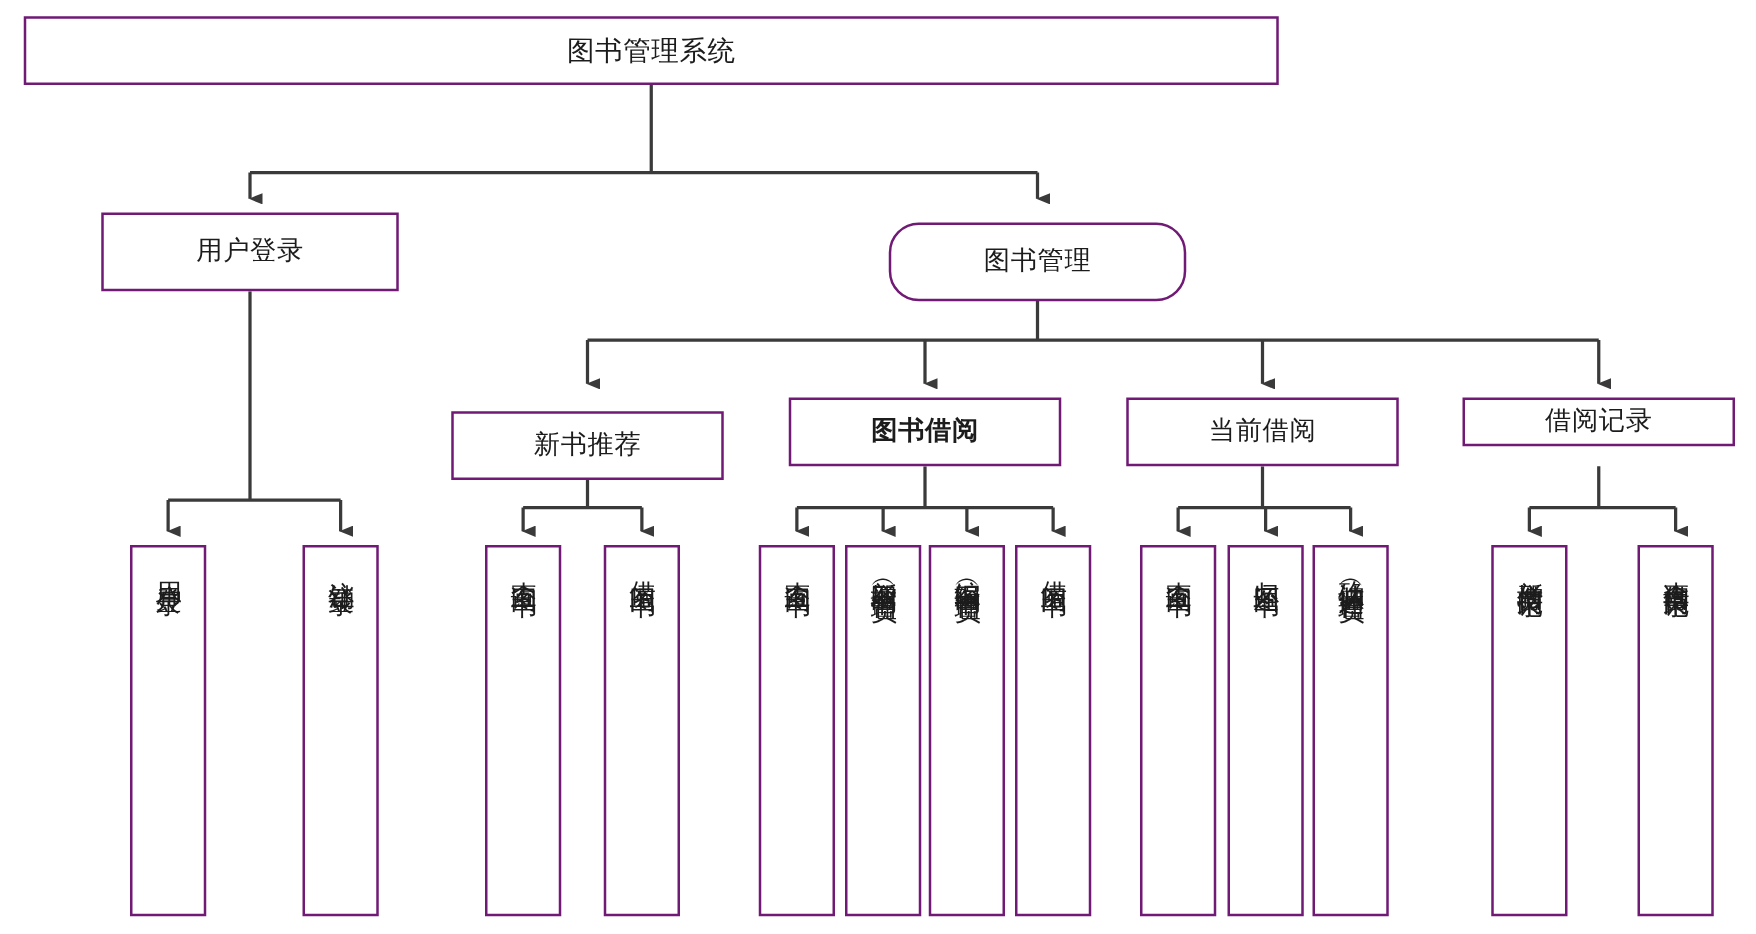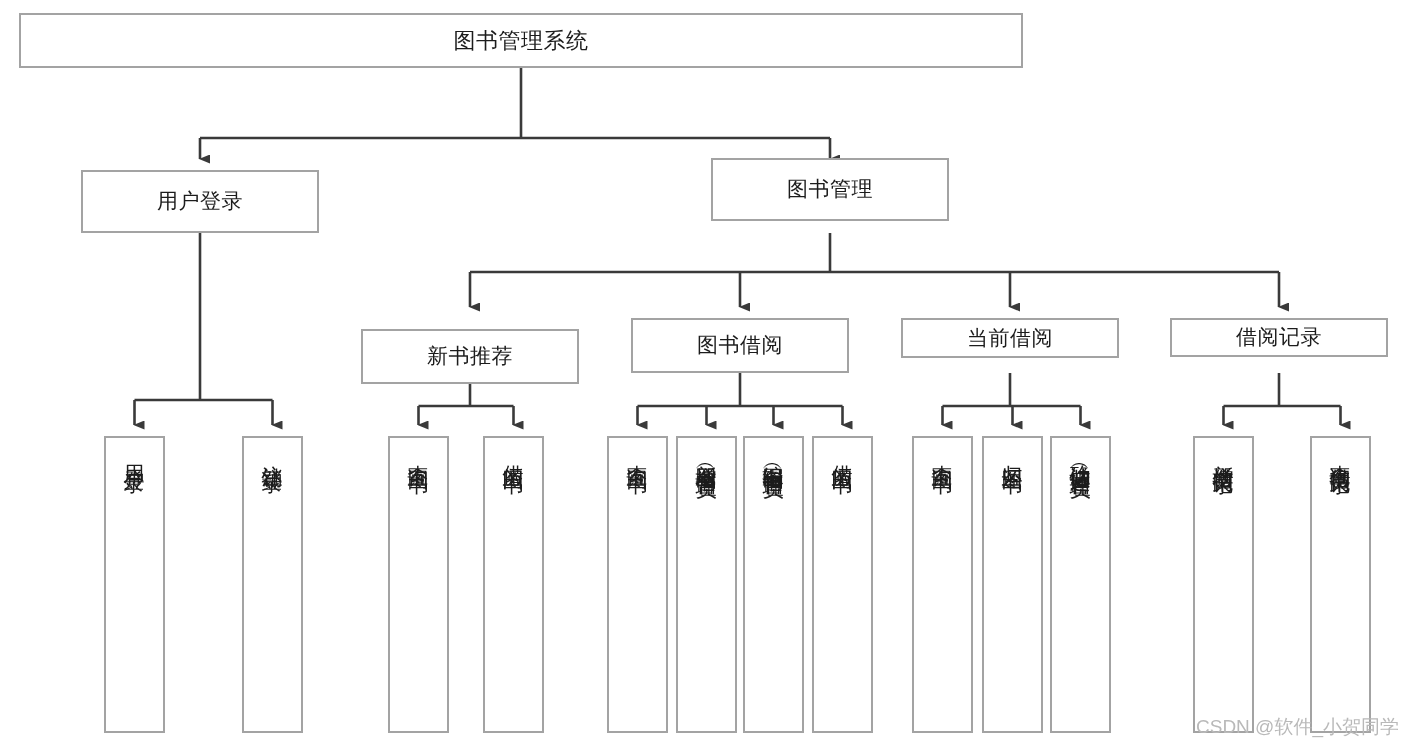--- a/index.html
+++ b/index.html
@@ -22,21 +22,21 @@
     position: absolute;
     left: 0;
     top: 0;
     width: 1405px;
     height: 747px;
   }
   .node {
     position: absolute;
     box-sizing: border-box;
     background: #ffffff;
-    border: 2px solid #a3a3a3;
+    border: 2px solid #701a75;
     display: flex;
     align-items: center;
     justify-content: center;
     z-index: 2;
   }
   .node .node-label {
     color: #1c1c1c;
     font-family: "Liberation Sans", "DejaVu Sans", sans-serif;
     line-height: 1.25;
     text-align: center;
@@ -124,30 +124,30 @@
       </g>
   </svg>
 
   <div id="nodes-layer">
       <div class="node level-root tall-text" style="left: 19px; top: 13px; width: 1004px; height: 55px;">
         <span class="node-label">图书管理系统</span>
       </div>
       <div class="node level-1" style="left: 81px; top: 170px; width: 238px; height: 63px;">
         <span class="node-label">用户登录</span>
       </div>
-      <div class="node level-1" style="left: 711px; top: 158px; width: 238px; height: 63px;">
+      <div class="node level-1" style="left: 711px; top: 178px; width: 238px; height: 63px; border-radius: 24px;">
         <span class="node-label">图书管理</span>
       </div>
       <div class="node level-2" style="left: 361px; top: 329px; width: 218px; height: 55px;">
         <span class="node-label">新书推荐</span>
       </div>
-      <div class="node level-2" style="left: 631px; top: 318px; width: 218px; height: 55px;">
+      <div class="node level-2" style="left: 631px; top: 318px; width: 218px; height: 55px; font-weight: bold;">
         <span class="node-label">图书借阅</span>
       </div>
-      <div class="node level-2" style="left: 901px; top: 318px; width: 218px; height: 40px;">
+      <div class="node level-2" style="left: 901px; top: 318px; width: 218px; height: 55px;">
         <span class="node-label">当前借阅</span>
       </div>
       <div class="node level-2" style="left: 1170px; top: 318px; width: 218px; height: 39px;">
         <span class="node-label">借阅记录</span>
       </div>
       <div class="node leaf" style="left: 104px; top: 436px; width: 61px; height: 297px;">
         <span class="node-label">用户登录</span>
       </div>
       <div class="node leaf" style="left: 242px; top: 436px; width: 61px; height: 297px;">
         <span class="node-label">注销登录</span>
@@ -180,15 +180,14 @@
         <span class="node-label">确认归还（管理员）</span>
       </div>
       <div class="node leaf tall-text" style="left: 1193px; top: 436px; width: 61px; height: 297px;">
         <span class="node-label">新增借阅记录</span>
       </div>
       <div class="node leaf tall-text" style="left: 1310px; top: 436px; width: 61px; height: 297px;">
         <span class="node-label">查询借阅记录</span>
       </div>
     </div>
 
-  <div class="watermark" style="left:1196px; top:714px;">CSDN @软件_小贺同学</div>
 
 </div>
 
 </body></html>

